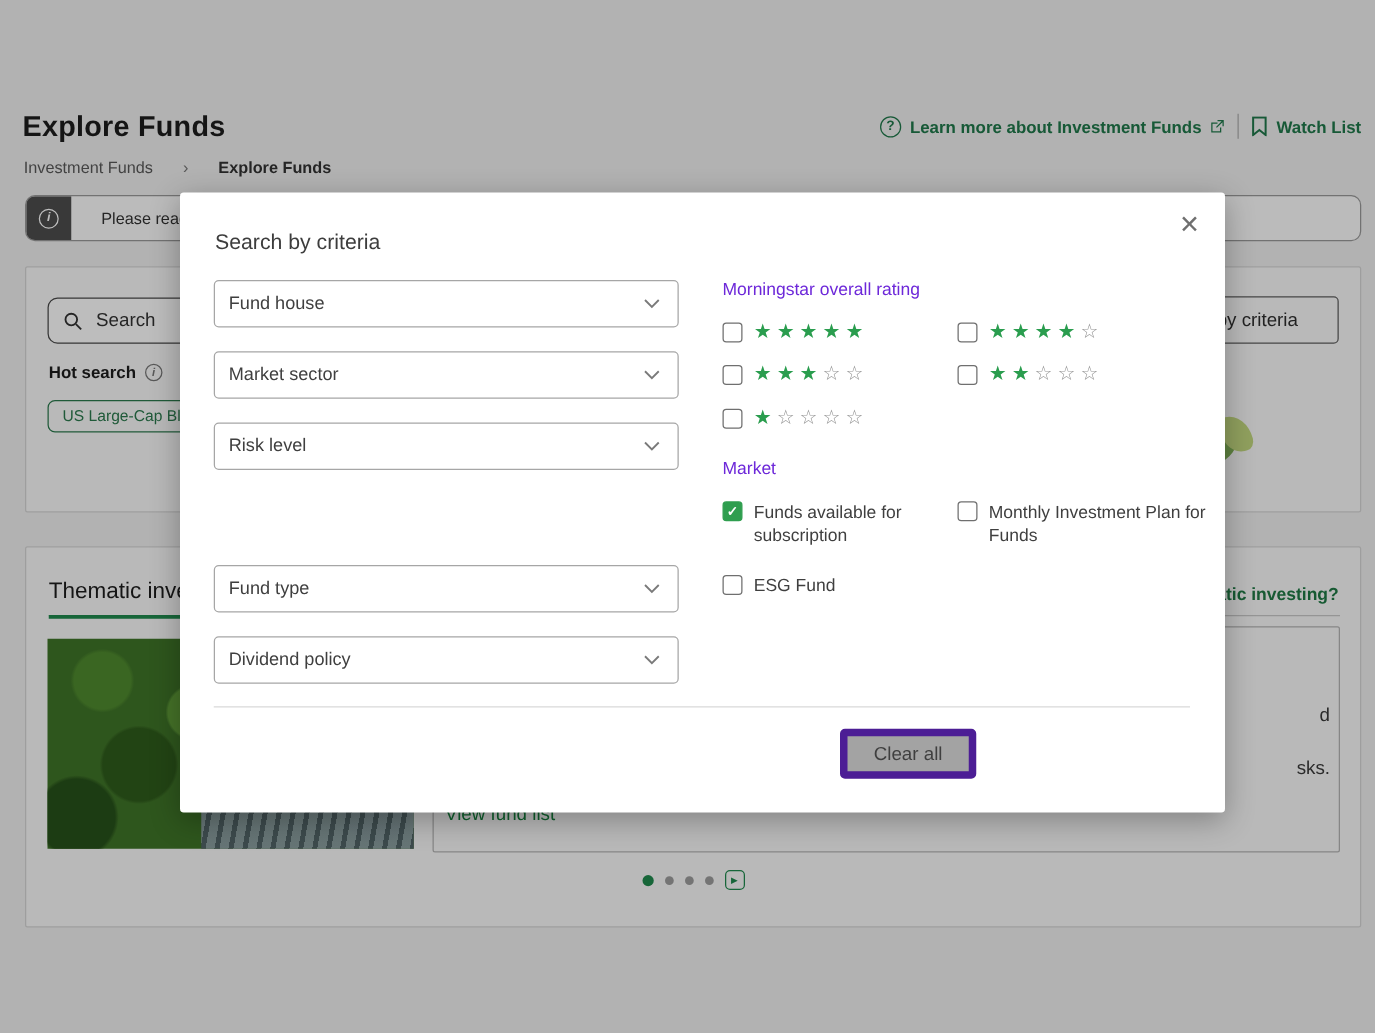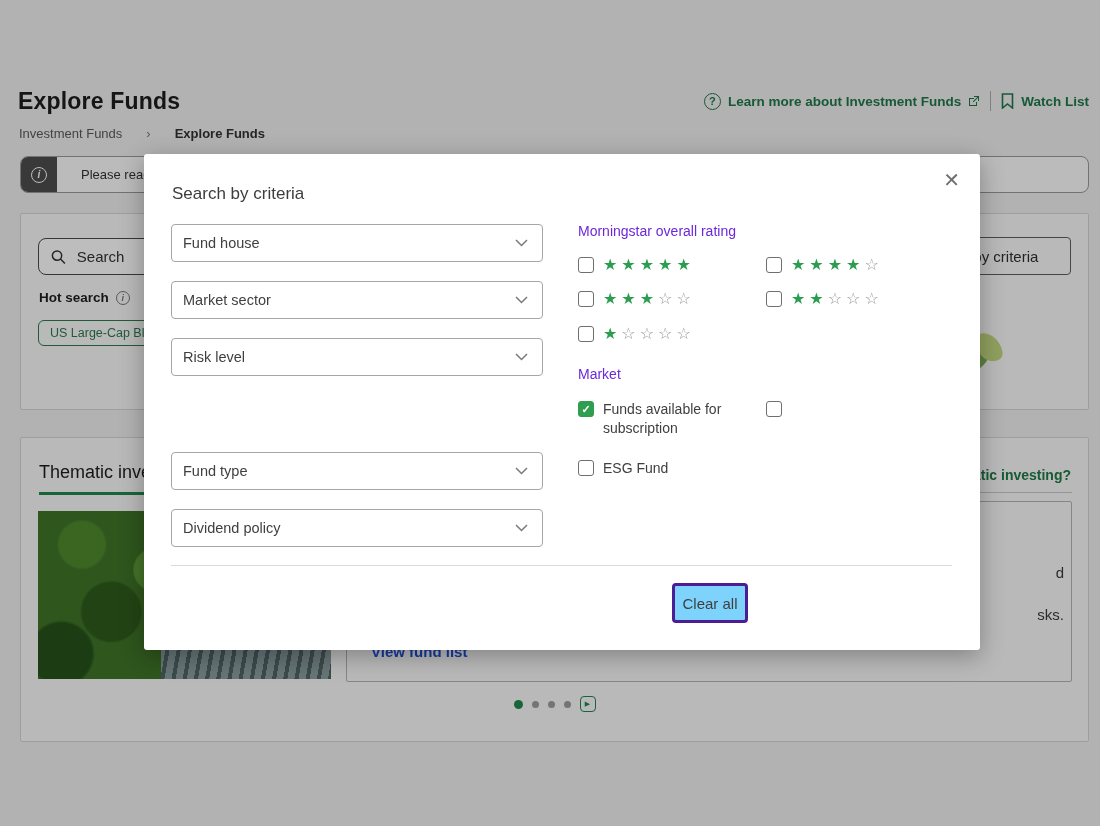--- a/index.html
+++ b/index.html
@@ -48,21 +48,21 @@
       radial-gradient(circle at 25% 60%,#2f5c1c 0 12%,transparent 13%),
       radial-gradient(circle at 55% 70%,#4a8130 0 11%,transparent 12%),
       radial-gradient(circle at 8% 85%,#27511a 0 10%,transparent 11%),
       radial-gradient(circle at 90% 80%,#33621f 0 9%,transparent 10%),
       #3f7428;}
   .roof{position:absolute;right:0;bottom:0;width:58%;height:26%;background:repeating-linear-gradient(100deg,#93a3ad 0 7px,#55646f 7px 11px);opacity:.9;}
   .text-card{position:absolute;left:325px;top:63px;width:726px;height:181px;border:1px solid #b5b5b5;border-radius:2px;}
   .frag{position:absolute;right:7px;font-size:15px;color:#3a3a3a;}
   .frag1{top:62px;}
   .frag2{top:104px;}
-  .view-list{position:absolute;left:350px;top:205px;font-size:15px;font-weight:bold;color:#1d4ed8;}
+  .view-list{position:absolute;left:335px;top:205px;font-size:15px;font-weight:normal;color:#15803d;}
   .carousel{position:absolute;left:0;top:258px;width:100%;display:flex;align-items:center;justify-content:center;gap:9px;}
   .dot{width:7px;height:7px;border-radius:50%;background:#9d9d9d;}
   .dot.active{width:9px;height:9px;background:#1f8a4d;}
   .play-btn{width:16px;height:16px;border:1.4px solid #1f8a4d;border-radius:4px;display:flex;align-items:center;justify-content:center;color:#1f8a4d;font-size:7px;background:transparent;}
 
   
   .overlay{position:absolute;inset:0;background:rgba(0,0,0,0.26);}
   .modal{position:absolute;left:144px;top:154px;width:836px;height:496px;background:#fff;border-radius:3px;box-shadow:0 6px 24px rgba(0,0,0,.3);}
   .modal-title{position:absolute;left:28px;top:30px;font-size:17px;color:#3d3d3d;}
   .modal-close{position:absolute;top:12px;right:16px;font-size:20px;color:#6f6f6f;background:none;border:none;cursor:pointer;line-height:1;padding:4px;}
@@ -75,21 +75,21 @@
   .cbox.checked{background:#2f9e4f;border-color:#2f9e4f;color:#fff;font-size:11px;display:flex;align-items:center;justify-content:center;font-weight:bold;}
   .stars{font-family:"DejaVu Sans",sans-serif;font-size:16px;letter-spacing:4px;line-height:1;}
   .stars .f{color:#2a9d4e;}
   .stars .e{color:#969696;}
   .opt-row{position:absolute;display:flex;align-items:flex-start;gap:9px;cursor:pointer;}
   .opt-row .cbox{margin-top:1px;}
   .opt-label{font-size:14px;color:#3f3f3f;line-height:19px;}
   .w150{width:150px;} .w175{width:175px;}
   .modal-divider{position:absolute;left:27px;top:411px;width:781px;height:1px;background:#d9d9d9;}
   .btn{position:absolute;top:429px;height:40px;border-radius:4px;font-size:15px;display:flex;align-items:center;justify-content:center;cursor:pointer;}
-  .btn-clear{left:528px;width:76px;border:3px solid #4c1d95;background:#7dd3fc;color:#3f3f3f;}
+  .btn-clear{left:528px;width:109px;border:6px solid #4c1d95;background:#a3a3a3;color:#3f3f3f;}
   .btn-search{left:641px;width:167px;border:none;background:#108a42;color:#fff;font-weight:bold;}
 </style>
 </head>
 <body>
 
 <div class="stage">
 
   <div class="bg">
 
     <div class="page-title">Explore Funds</div>
@@ -231,20 +231,21 @@
     </div>
 
     <div class="sect-label" style="left:434px;top:212px">Market</div>
 
     <div class="opt-row" style="left:434px;top:246px">
       <span class="cbox checked">✓</span>
       <span class="opt-label w150">Funds available for subscription</span>
     </div>
     <div class="opt-row" style="left:622px;top:246px">
       <span class="cbox"></span>
+      <span class="opt-label w175">Monthly Investment Plan for Funds</span>
     </div>
     <div class="opt-row" style="left:434px;top:305px">
       <span class="cbox"></span>
       <span class="opt-label">ESG Fund</span>
     </div>
 
     <div class="modal-divider"></div>
     <div class="btn btn-clear">Clear all</div>
   </div>
 

